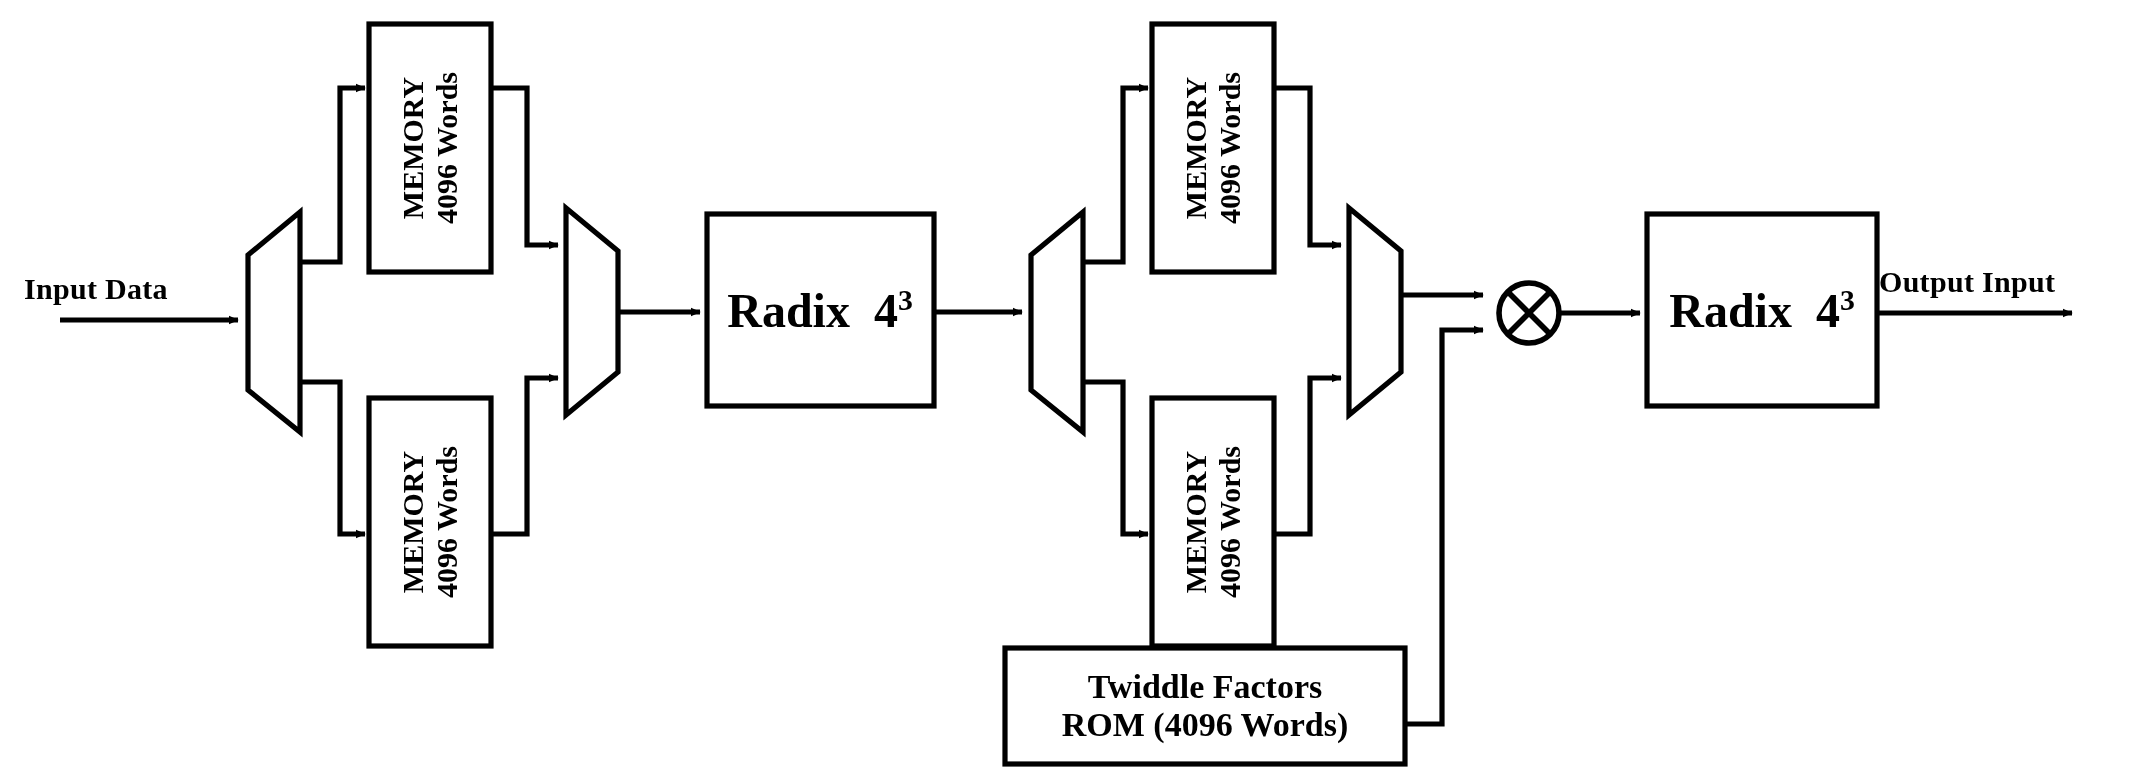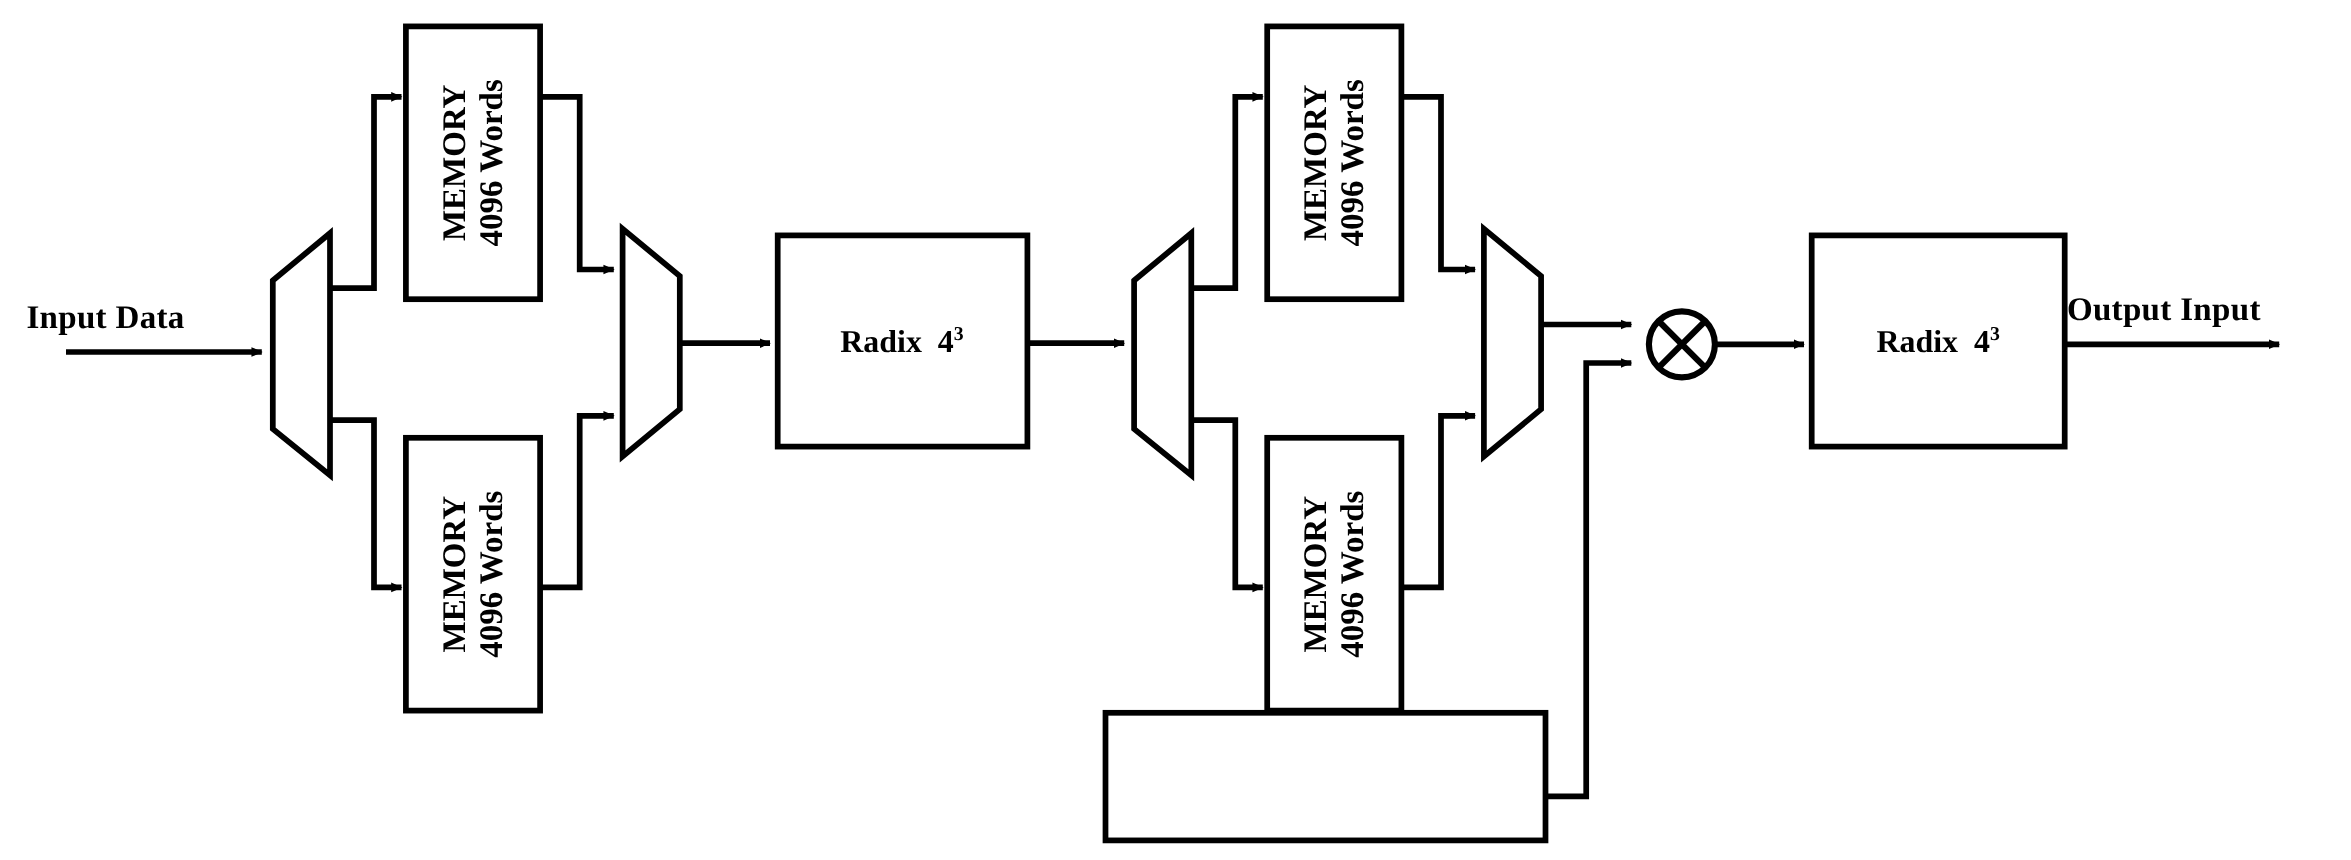--- a/index.html
+++ b/index.html
@@ -4,21 +4,21 @@
 <title>FFT Block Diagram</title>
 <style>
   html,body{margin:0;padding:0;background:#ffffff;}
   body{font-family:"Liberation Serif", serif;}
   #stage{position:relative;width:2137px;height:782px;background:#fff;overflow:hidden;}
   #stage svg{position:absolute;left:0;top:0;width:2137px;height:782px;}
   .lbl{position:absolute;font-family:"Liberation Serif", serif;font-weight:bold;color:#000;
        white-space:nowrap;line-height:1.12;text-align:right;}
   .io-lbl{font-size:30px;letter-spacing:0.3px;}
   .mem-lbl{font-size:30px;text-align:center;transform-origin:center center;}
-  .blk-lbl{font-size:29px;}
+  .blk-lbl{font-size:48px;}
   .rom-lbl{font-size:34px;text-align:center;}
   .sup{font-size:0.62em;vertical-align:super;}
 </style>
 </head>
 <body>
 
 <div id="stage">
 
   <svg viewBox="0 0 2137 782">
     <defs>
@@ -103,14 +103,18 @@
 
   <div class="lbl mem-lbl" style="left:1213px; top:522px; transform:translate(-50%,-50%) rotate(-90deg);">
     <div>MEMORY</div>
     <div>4096 Words</div>
   </div>
 
   <div class="lbl blk-lbl" style="left:820px; top:310px; transform:translate(-50%,-50%);"><span>Radix</span>&nbsp;&nbsp;<span>4</span><span class="sup">3</span></div>
 
   <div class="lbl blk-lbl" style="left:1762px; top:310px; transform:translate(-50%,-50%);"><span>Radix</span>&nbsp;&nbsp;<span>4</span><span class="sup">3</span></div>
 
+  <div class="lbl rom-lbl" style="left:1205px; top:706px; transform:translate(-50%,-50%);">
+    <div>Twiddle Factors</div>
+    <div>ROM (4096 Words)</div>
+  </div>
 
 </div>
 
 </body></html>

